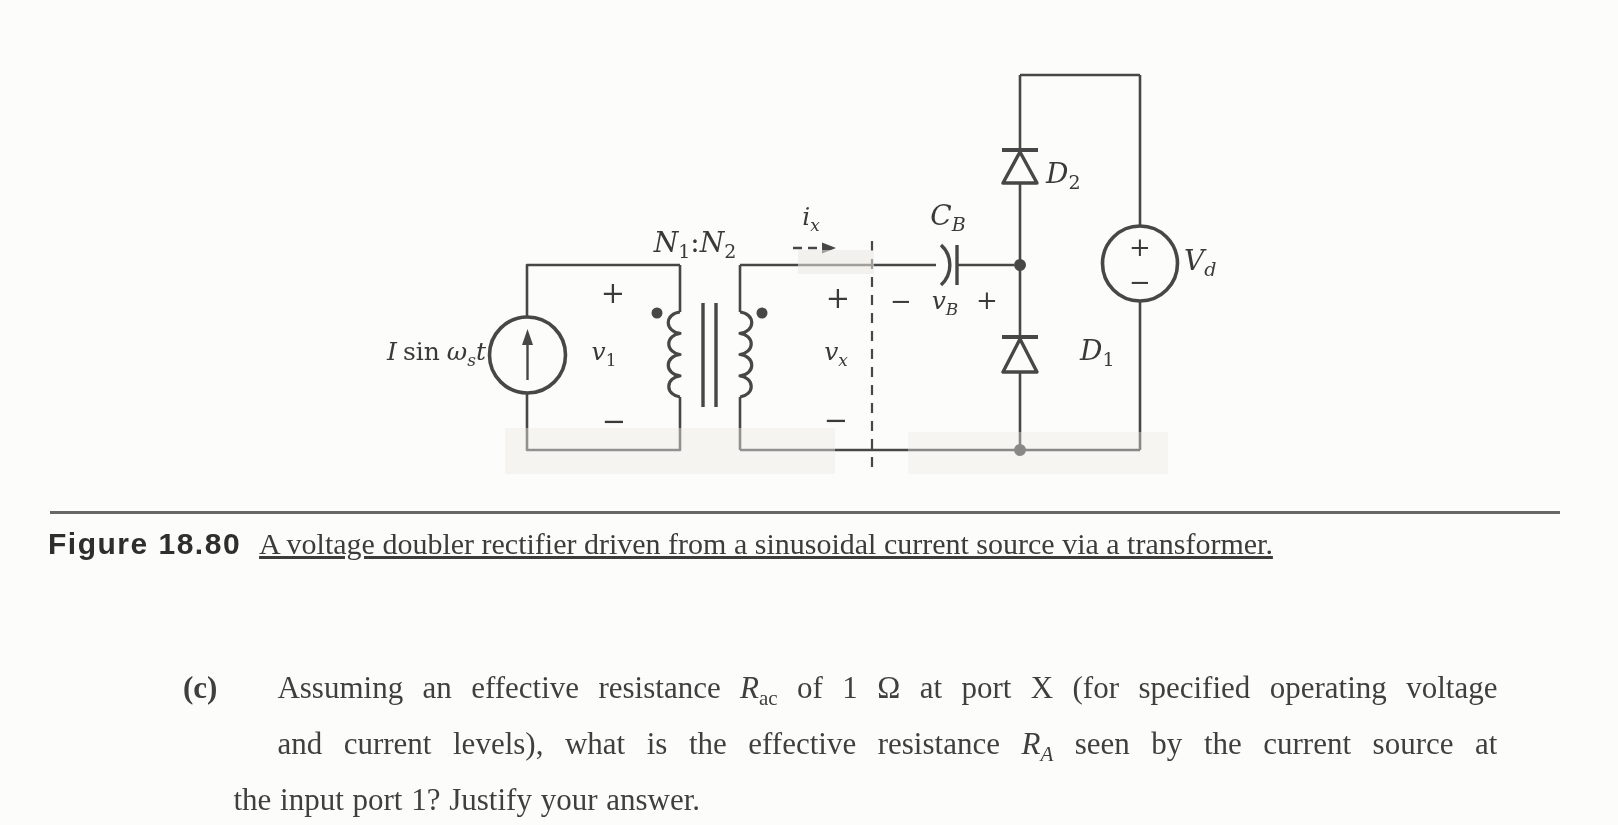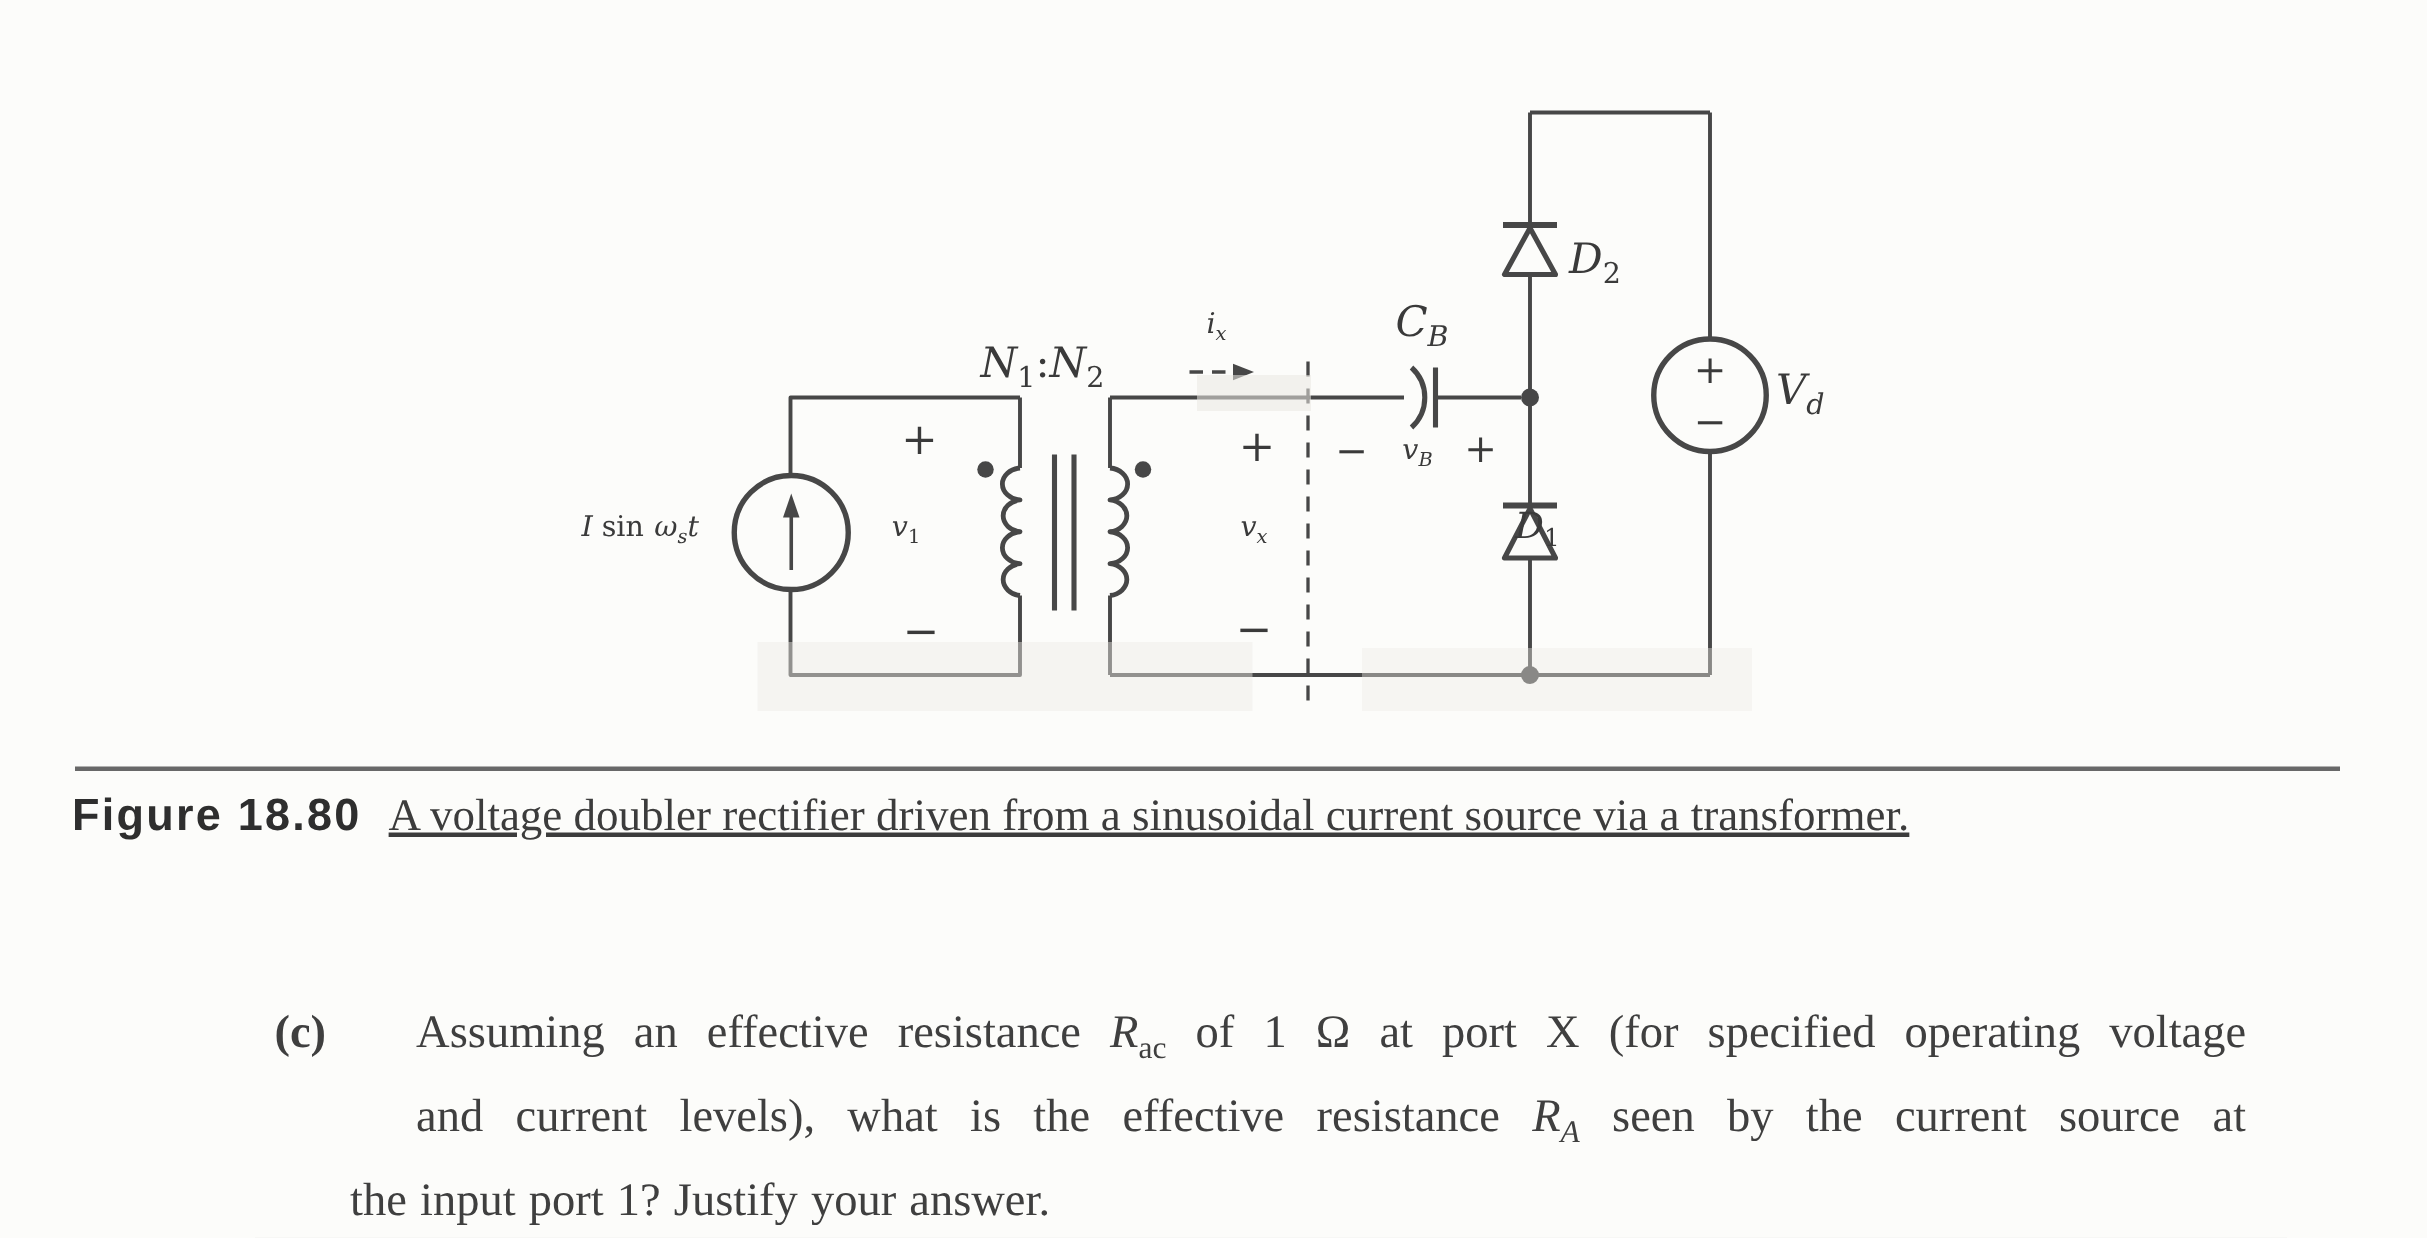--- a/index.html
+++ b/index.html
@@ -15,21 +15,21 @@
     background:var(--bg);
     overflow:hidden;
   }
   .circuit{position:absolute;left:0;top:0;}
   .artifact{position:absolute;pointer-events:none;}
   
   .lbl{
     position:absolute;
     font-family:"DejaVu Serif", serif;
     font-style:italic;
-    font-size:19px;
+    font-size:25px;
     color:var(--ink);
     white-space:nowrap;
     line-height:1;
   }
   .lbl sub{font-size:0.68em;font-style:italic;}
   .lbl sub.rm{font-style:normal;}
   .lbl .rm{font-style:normal;}
   .anch-c{transform:translate(-50%,-50%);}
   .anch-l{transform:translate(0,-50%);}
   .anch-r{transform:translate(-100%,-50%);}
@@ -122,21 +122,21 @@
       <polygon stroke-width="3.4" points="1020,339 1003,372 1037,372"></polygon>
 
       <circle cx="1140" cy="263.5" r="37.5" stroke-width="3.6"></circle>
     </g>
   </svg>
 
   <div class="artifact" style="left:798px;top:250px;width:76px;height:24px;background:rgba(234,232,226,0.55);"></div>
   <div class="artifact" style="left:505px;top:428px;width:330px;height:46px;background:rgba(238,236,230,0.45);"></div>
   <div class="artifact" style="left:908px;top:432px;width:260px;height:42px;background:rgba(238,236,230,0.4);"></div>
 
-  <div class="lbl anch-r" style="left:466px;top:354px;">
+  <div class="lbl anch-r" style="left:486px;top:354px;">
     <span>I</span><span class="rm" style="margin:0 7px 0 6px;">sin</span><span>ω</span><sub>s</sub><span>t</span>
   </div>
 
   <div class="lbl anch-c sign" style="left:613px;top:293px;">+</div>
   <div class="lbl anch-c" style="left:604px;top:354px;">
     <span>v</span><sub class="rm">1</sub>
   </div>
   <div class="lbl anch-c sign" style="left:614px;top:421px;">−</div>
 
   <div class="lbl anch-c" style="left:695px;top:245px;font-size:28px;">
@@ -159,21 +159,21 @@
 
   <div class="lbl anch-c sign-sm" style="left:901px;top:301px;">−</div>
   <div class="lbl anch-c" style="left:945px;top:303px;">
     <span>v</span><sub>B</sub>
   </div>
   <div class="lbl anch-c sign-sm" style="left:987px;top:300px;">+</div>
 
   <div class="lbl anch-l" style="left:1046px;top:176px;font-size:28px;">
     <span>D</span><sub class="rm">2</sub>
   </div>
-  <div class="lbl anch-l" style="left:1010px;top:353px;font-size:24px;">
+  <div class="lbl anch-l" style="left:1080px;top:353px;font-size:28px;">
     <span>D</span><sub class="rm">1</sub>
   </div>
 
   <div class="lbl anch-c sign-sm" style="left:1140px;top:247px;">+</div>
   <div class="lbl anch-c sign-sm" style="left:1140px;top:282px;">−</div>
   <div class="lbl anch-l" style="left:1184px;top:263px;font-size:28px;">
     <span>V</span><sub>d</sub>
   </div>
 
   <div class="rule"></div>

